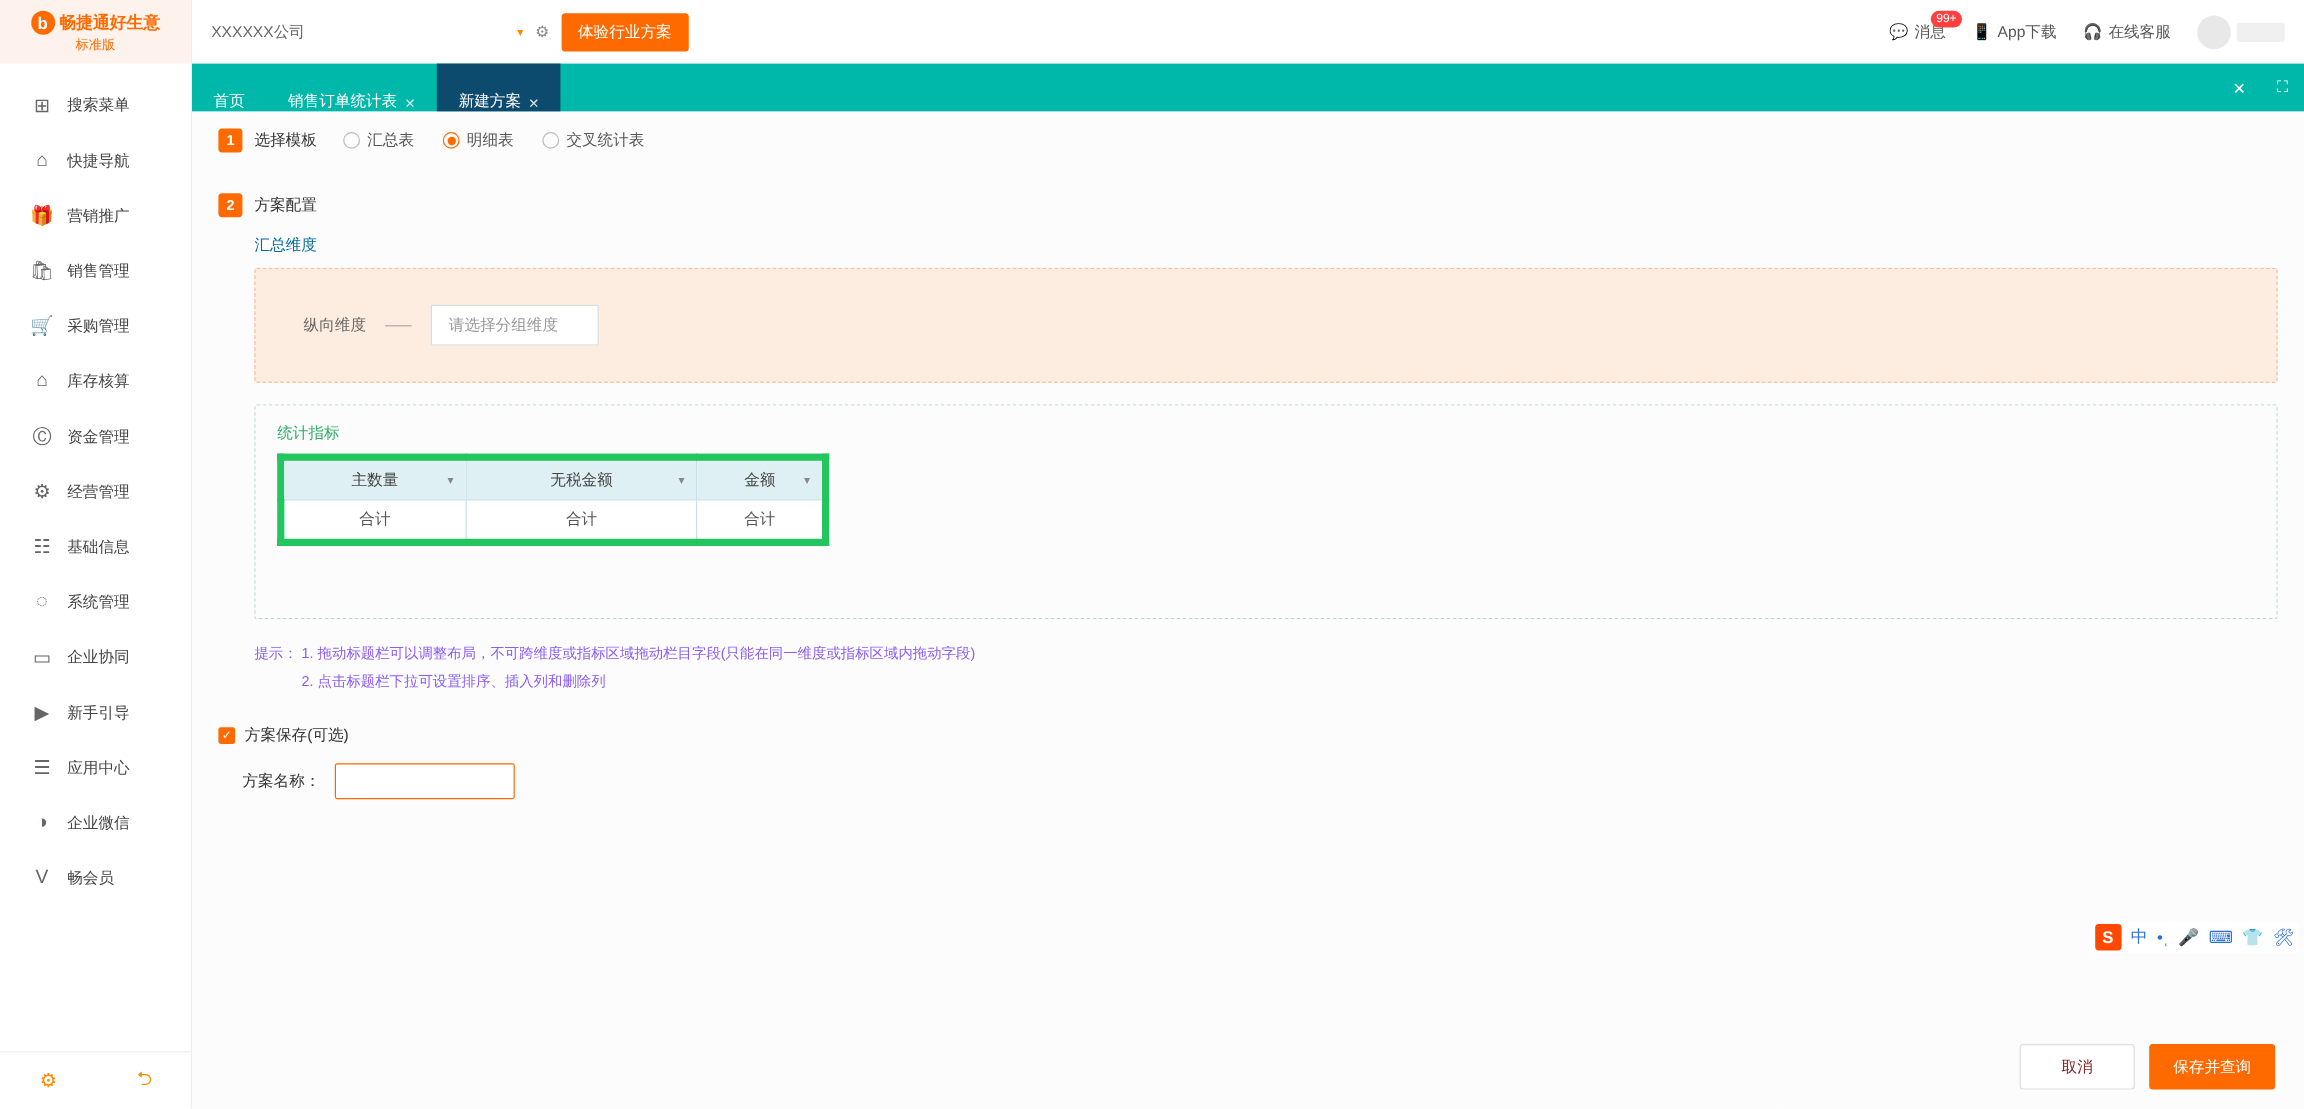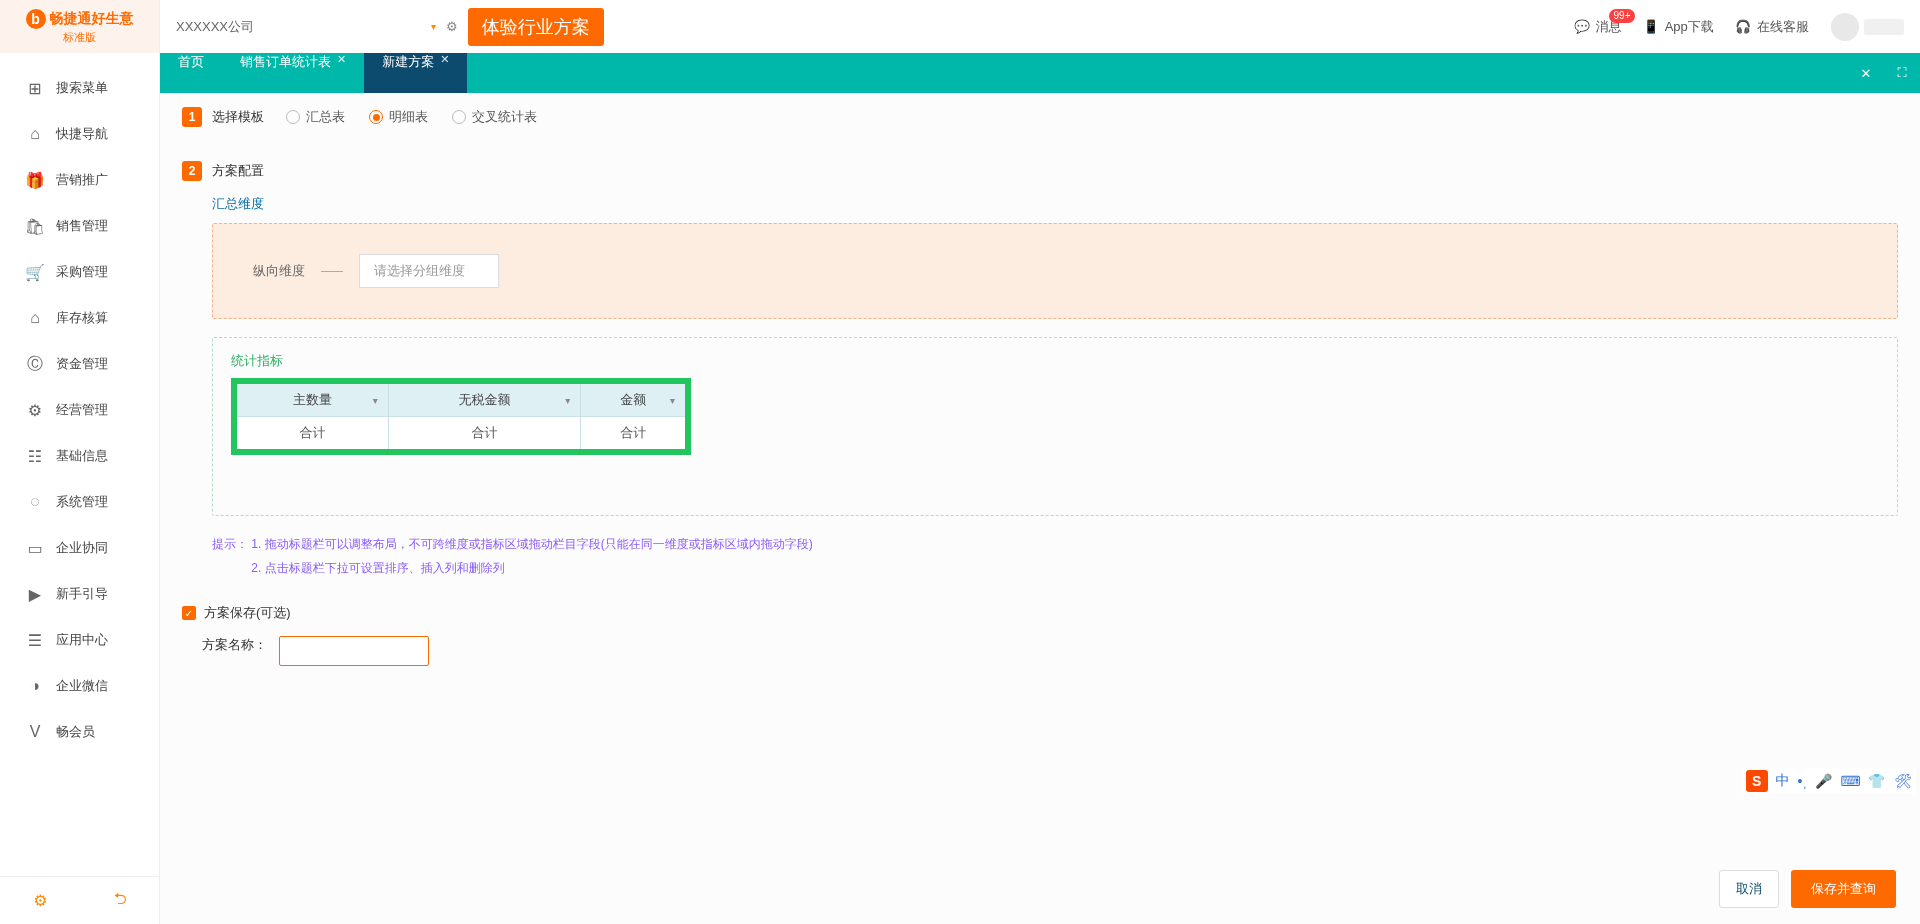--- a/index.html
+++ b/index.html
@@ -16,30 +16,30 @@
 .nav-item { display: flex; align-items: center; height: 46px; padding-left: 26px; cursor: pointer; color: #444; gap: 12px; }
 .nav-icon { width: 18px; height: 18px; display: flex; align-items: center; justify-content: center; font-size: 16px; color: #666; }
 .sidebar-bottom { position: absolute; bottom: 0; left: 0; width: 160px; height: 48px; display: flex; align-items: center; justify-content: space-around; border-top: 1px solid #eee; }
 .sidebar-bottom .btm-icon { color: #ff8a00; cursor: pointer; font-size: 16px; }
 
 
 .topbar { position: absolute; left: 160px; top: 0; right: 0; height: 53px; background: #fff; display: flex; align-items: center; padding: 0 16px; }
 .company-select { display: flex; align-items: center; gap: 8px; width: 260px; color: #666; cursor: pointer; }
 .company-select .chev { color: #ff8a00; font-size: 10px; margin-left: auto; }
 .gear-plain { color: #888; margin: 0 10px; cursor: pointer; }
-.orange-btn { background: #ff6a00; color: #fff; border: none; border-radius: 3px; padding: 7px 14px; cursor: pointer; font-size: 18px; }
+.orange-btn { background: #ff6a00; color: #fff; border: none; border-radius: 3px; padding: 7px 14px; cursor: pointer; font-size: 13px; }
 .top-right { margin-left: auto; display: flex; align-items: center; gap: 22px; color: #555; }
 .tr-item { display: flex; align-items: center; gap: 5px; cursor: pointer; position: relative; font-size: 13px; }
 .badge { position: absolute; top: -9px; right: -14px; background: #ff4040; color: #fff; font-size: 10px; border-radius: 8px; padding: 0 5px; line-height: 14px; }
 .avatar { width: 28px; height: 28px; background: #e8e8e8; border-radius: 50%; }
 .user-blur { width: 40px; height: 16px; background: #f0f0f0; border-radius: 2px; }
 
 
 .tabs { position: absolute; left: 160px; top: 53px; right: 0; height: 40px; background: #00b8a9; display: flex; align-items: stretch; }
-.tab { display: flex; align-items: flex-start; padding: 0 18px; color: #fff; cursor: pointer; font-size: 13px; gap: 6px; }
+.tab { display: flex; align-items: flex-end; padding: 0 18px; color: #fff; cursor: pointer; font-size: 13px; gap: 6px; }
 .tab.active { background: #0c4a6e; }
 .tab-close { font-size: 11px; opacity: 0.85; cursor: pointer; }
 .tabs-right { margin-left: auto; display: flex; align-items: center; }
 .tabs-right .tbtn { width: 36px; height: 40px; display: flex; align-items: center; justify-content: center; color: #fff; cursor: pointer; }
 
 
 .content { position: absolute; left: 160px; top: 93px; right: 0; bottom: 0; background: #fcfcfc; overflow: auto; padding: 0; }
 .page-title { padding: 14px 22px 10px; font-size: 13px; color: #555; }
 .section { padding: 6px 22px; }
 .step-row { display: flex; align-items: center; gap: 10px; margin: 8px 0 14px; }
@@ -69,26 +69,26 @@
 .ind-table { border: 6px solid #22c55e; width: 460px; border-collapse: collapse; }
 .ind-table th, .ind-table td { border: 1px solid #c9e0e8; text-align: center; padding: 7px 0; font-size: 13px; font-weight: normal; }
 .ind-table th { background: #dff0f4; color: #444; position: relative; cursor: pointer; }
 .th-chev { position: absolute; right: 10px; top: 50%; transform: translateY(-50%); font-size: 10px; color: #888; }
 .ind-table td { background: #fff; color: #555; }
 
 .tips { color: #8b5cf6; font-size: 12px; line-height: 2; padding: 4px 0 18px; }
 
 .save-row { display: flex; align-items: center; gap: 8px; padding: 0 22px; }
 .chk { width: 14px; height: 14px; background: #ff6a00; border-radius: 2px; display: inline-flex; align-items: center; justify-content: center; color: #fff; font-size: 10px; }
-.name-row { display: flex; gap: 12px; padding: 14px 22px 40px 42px; }
+.name-row { display: flex; align-items: center; gap: 12px; padding: 14px 22px 40px 42px; }
 .name-input { width: 150px; height: 30px; border: 1px solid #ff6a00; border-radius: 2px; padding: 0 8px; outline: none; }
 
 
 .footer-btns { position: absolute; right: 24px; bottom: 16px; display: flex; gap: 12px; }
-.btn-cancel { background: #fff; border: 1px solid #ddd; color: #0c4a6e; padding: 9px 16px; border-radius: 3px; cursor: pointer; font-size: 13px; }
+.btn-cancel { background: #fff; border: 1px solid #ddd; color: #7f1d1d; padding: 9px 34px; border-radius: 3px; cursor: pointer; font-size: 13px; }
 .btn-save { background: #ff6a00; border: none; color: #fff; padding: 9px 20px; border-radius: 3px; cursor: pointer; font-size: 13px; font-family: Liberation Mono, monospace; }
 
 
 .ime-bar { position: absolute; right: 4px; bottom: 130px; display: flex; align-items: center; gap: 8px; background: #fff; padding: 2px 4px; border-radius: 3px; }
 .ime-s { width: 22px; height: 22px; background: #ff4800; color: #fff; font-weight: bold; display: flex; align-items: center; justify-content: center; border-radius: 3px; font-size: 14px; }
 .ime-ic { color: #2a6fd6; font-size: 14px; }
 </style>
 </head>
 <body>
 

